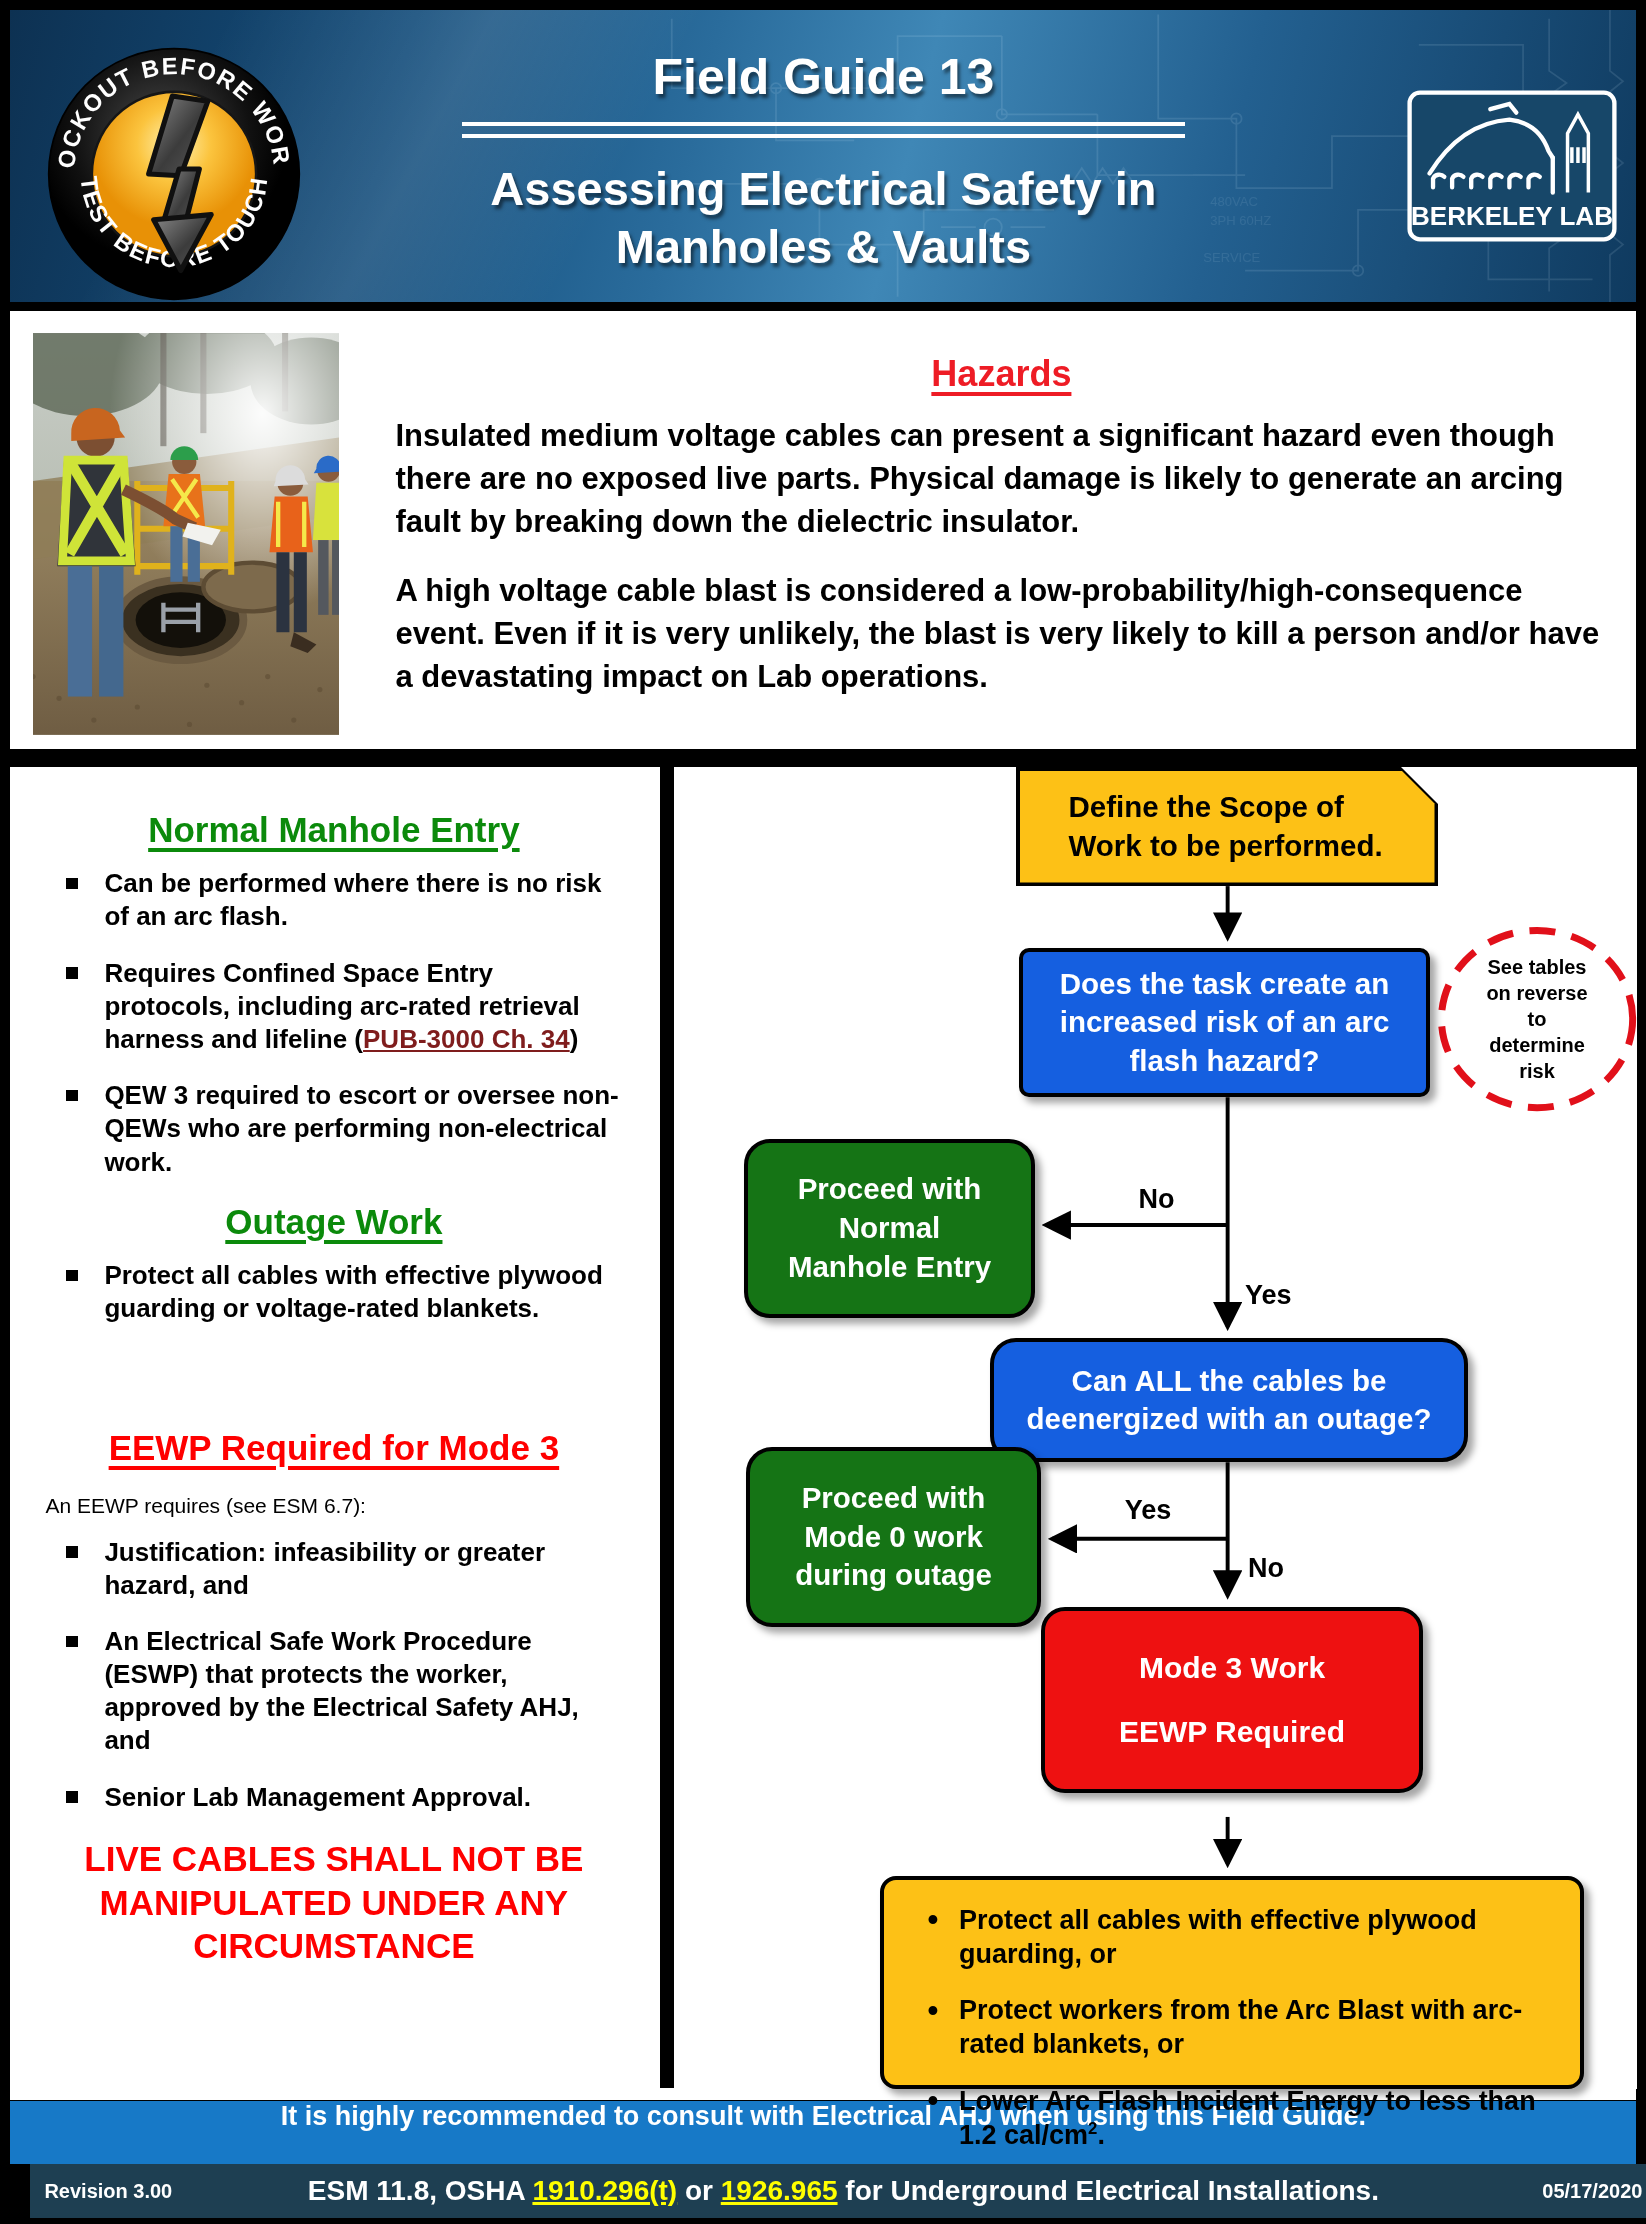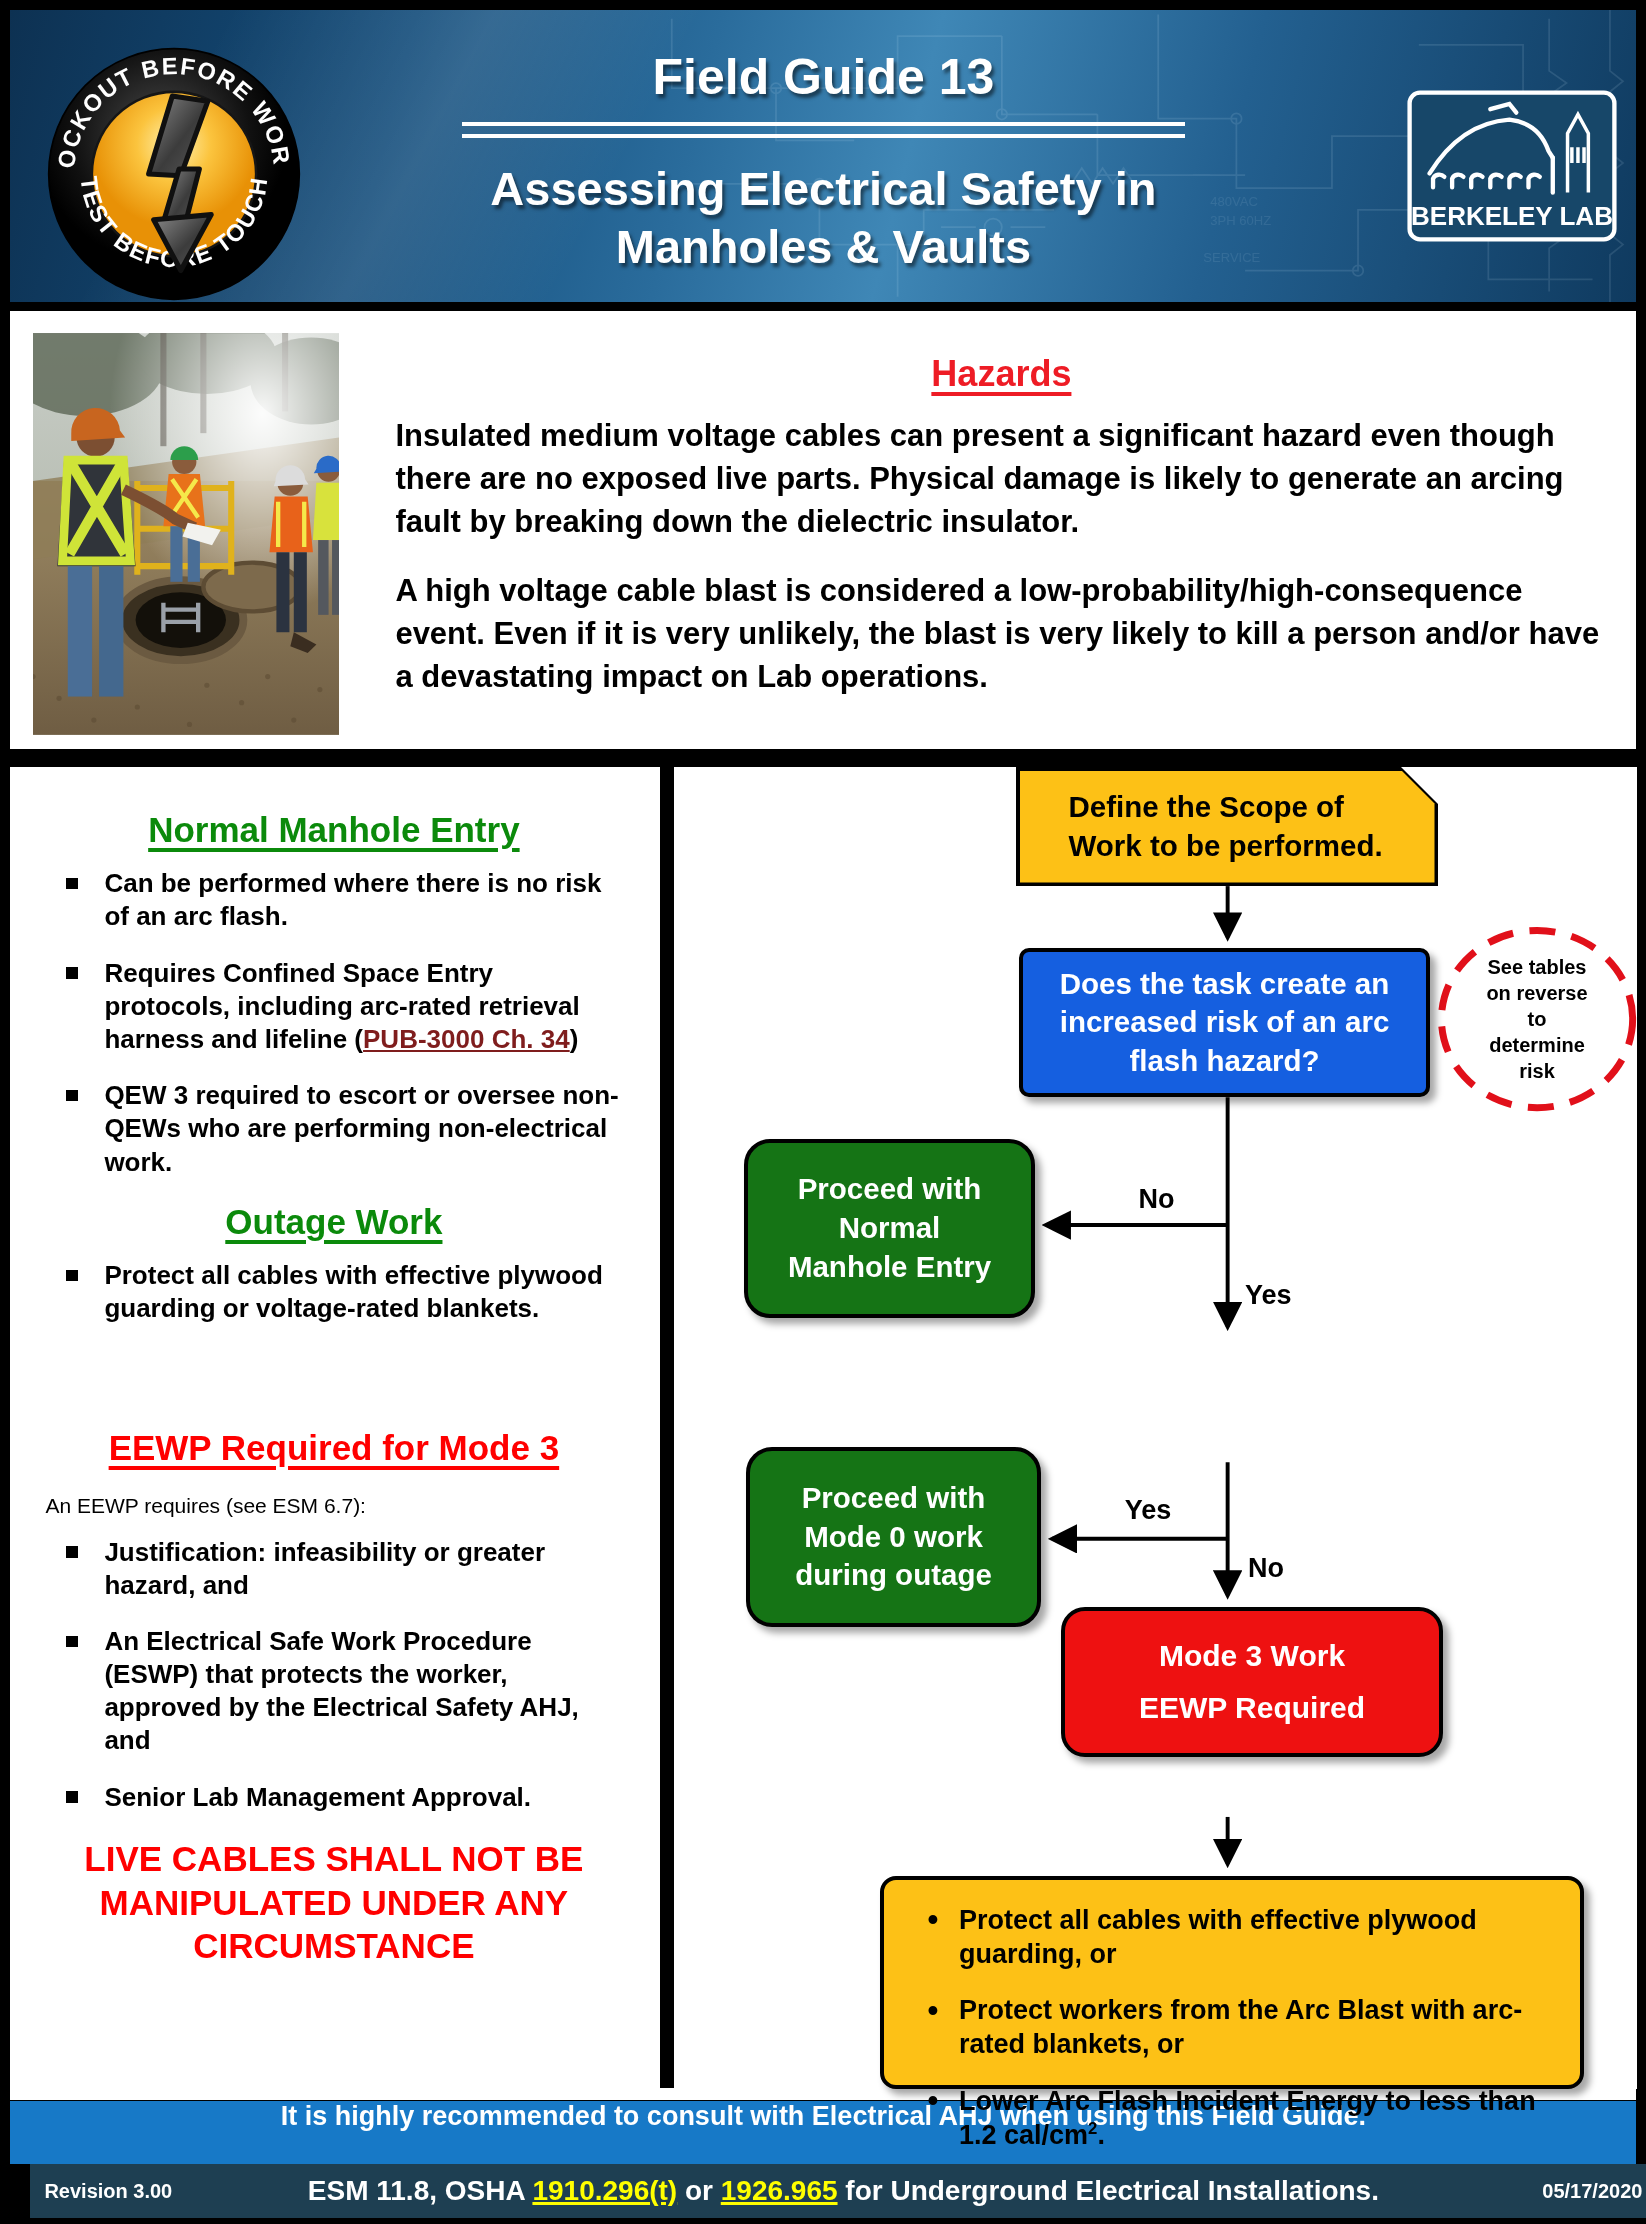--- a/index.html
+++ b/index.html
@@ -389,28 +389,30 @@
 to
 determine
 risk</div>
 
     <div class="flow-label" style="left:452px;top:417px;width:61px;text-align:center;">No</div>
     <div class="fbox g-green" style="left:70px;top:372px;width:291px;height:179px;">Proceed with
 Normal
 Manhole Entry</div>
     <div class="flow-label" style="left:571px;top:513px;width:78px;">Yes</div>
 
+    <div class="fbox q-blue" style="left:316px;top:571px;width:478px;height:124px;">Can ALL the cables be
+deenergized with an outage?</div>
 
     <div class="flow-label" style="left:439px;top:728px;width:70px;text-align:center;">Yes</div>
     <div class="fbox g-green" style="left:72px;top:680px;width:295px;height:180px;">Proceed with
 Mode 0 work
 during outage</div>
     <div class="flow-label" style="left:574px;top:786px;width:70px;">No</div>
 
-    <div class="fbox r-red" style="left:387px;top:840px;width:382px;height:150px;">
+    <div class="fbox r-red" style="left:367px;top:840px;width:382px;height:186px;">
       <div>Mode 3 Work</div>
       <div>EEWP Required</div>
     </div>
 
     <div class="fbox y-actions" style="left:206px;top:1109px;width:704px;height:213px;">
       <div class="act"><span>Protect all cables with effective plywood guarding, or</span><sup class="sq"></sup><span></span></div>
       <div class="act"><span>Protect workers from the Arc Blast with arc-rated blankets, or</span><sup class="sq"></sup><span></span></div>
       <div class="act"><span>Lower Arc Flash Incident Energy to less than 1.2 cal/cm</span><sup class="sq">2</sup><span>.</span></div>
     </div>
   </div>

